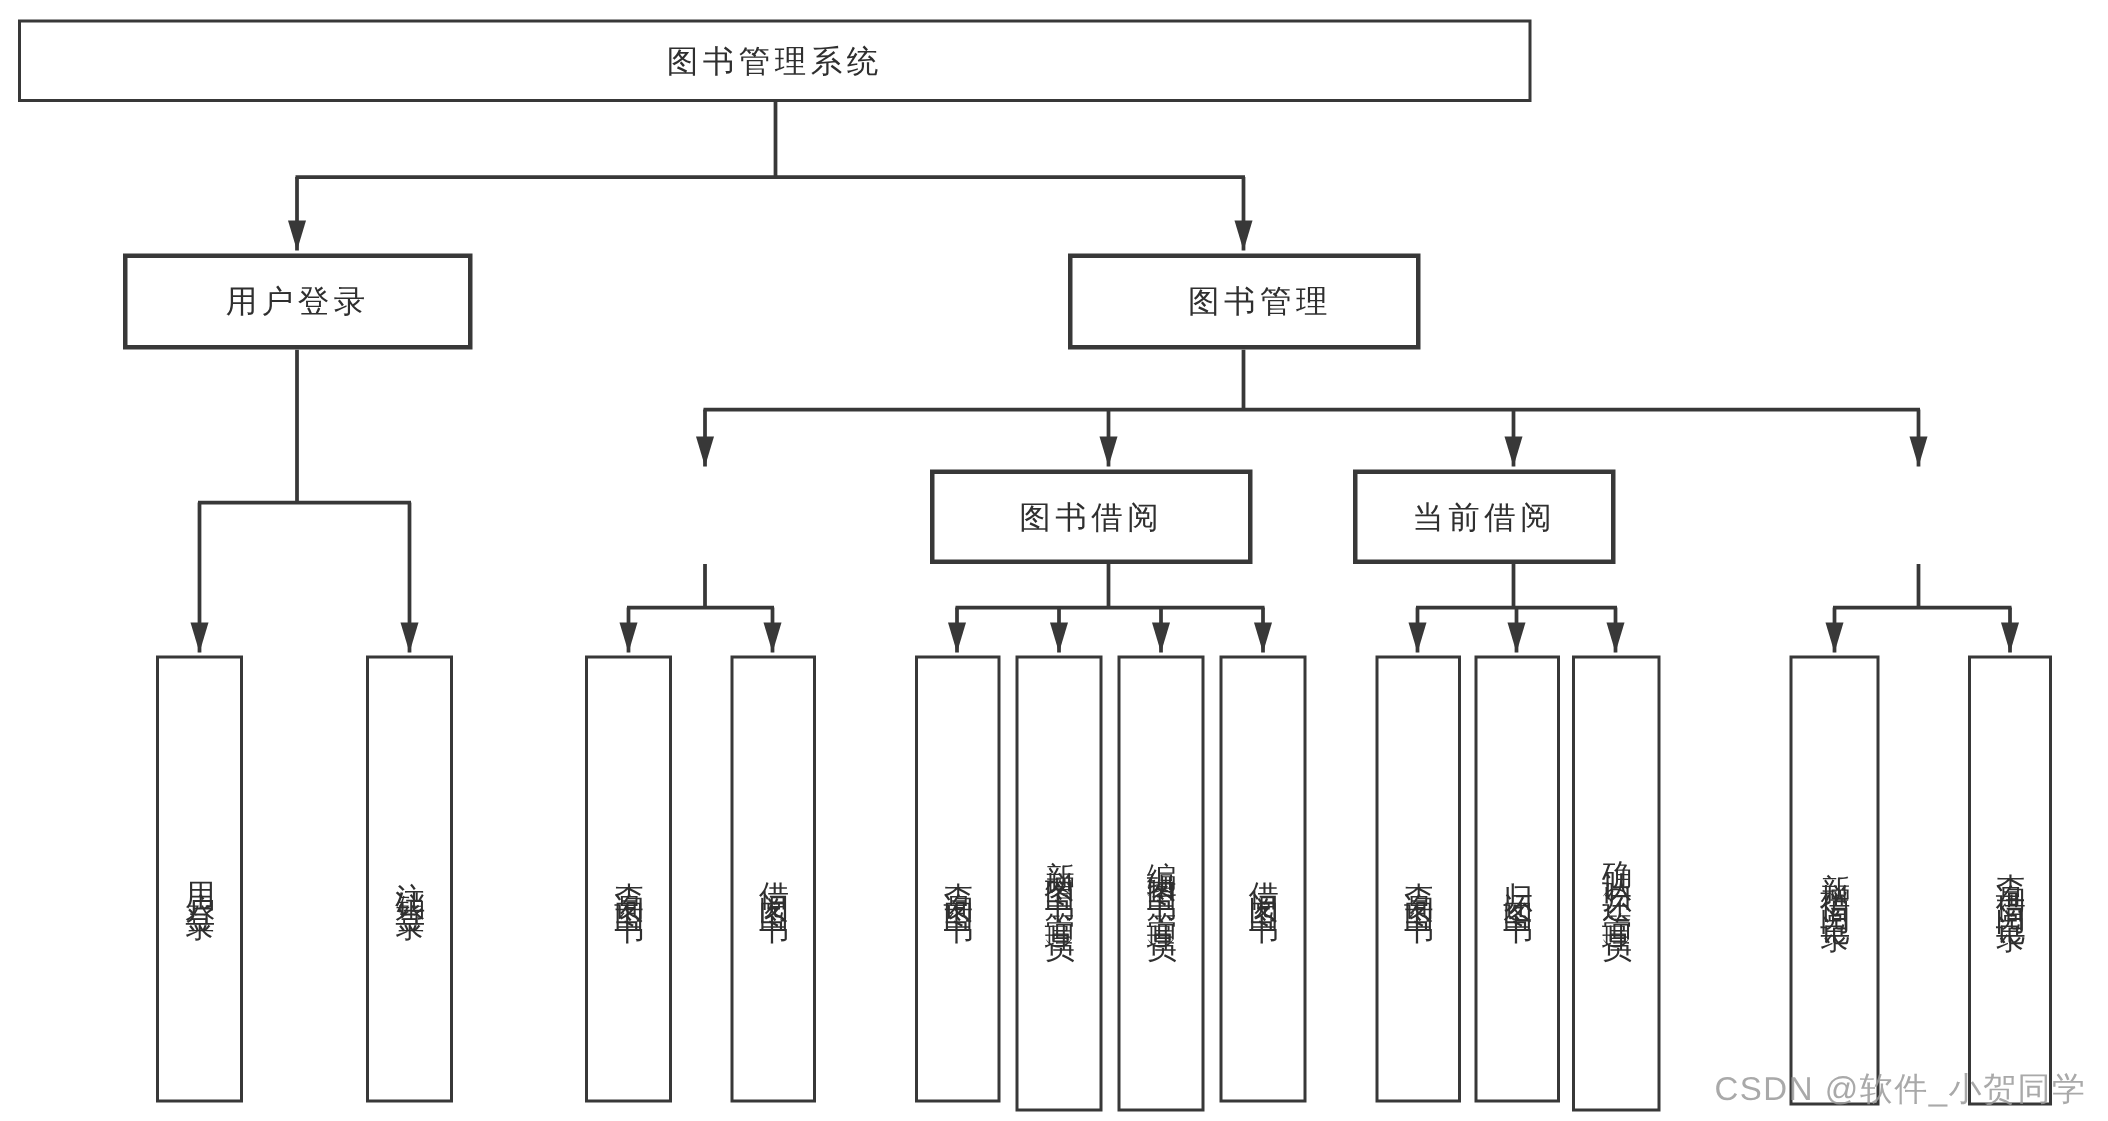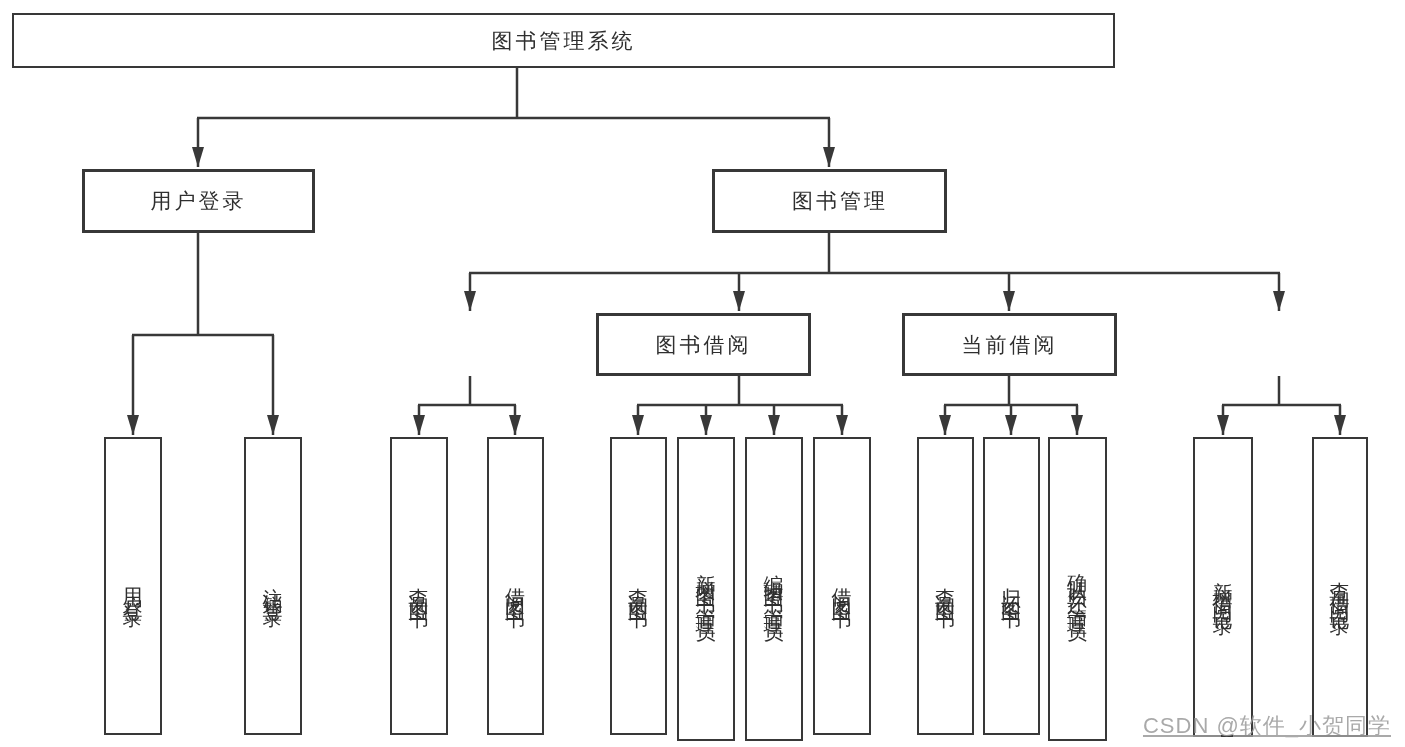--- a/index.html
+++ b/index.html
@@ -14,21 +14,21 @@
     font-size:21px;letter-spacing:3px;color:#2f2f2f;z-index:1;white-space:nowrap;
   }
   .node.root{border-width:2px;}
   .leaf{
     writing-mode:vertical-rl;text-orientation:mixed;
     font-size:20px;letter-spacing:7px;border-width:2.5px;
     line-height:1;padding:6px 0;white-space:normal;
   }
   #watermark{
     position:absolute;right:14px;bottom:6px;z-index:2;
-    font-size:22px;letter-spacing:1px;color:#9b9b9b;opacity:.85;text-decoration:underline;
+    font-size:22px;letter-spacing:1px;color:#9b9b9b;opacity:.85;
   }
 </style>
 </head>
 <body>
 
 <div id="stage">
 
   <svg id="connectors" width="1405" height="747" viewBox="0 0 1405 747">
     <defs>
       <marker id="arrow" viewBox="0 0 22 14" refX="21" refY="7" markerWidth="22" markerHeight="14" markerUnits="userSpaceOnUse" orient="auto">
@@ -66,27 +66,27 @@
       <line x1="945" y1="405" x2="945" y2="435" marker-end="url(#arrow)"></line>
       <line x1="1011" y1="405" x2="1011" y2="435" marker-end="url(#arrow)"></line>
       <line x1="1077" y1="405" x2="1077" y2="435" marker-end="url(#arrow)"></line>
 
       <path d="M1279,376 L1279,405 M1222,405 L1341,405"></path>
       <line x1="1223" y1="405" x2="1223" y2="435" marker-end="url(#arrow)"></line>
       <line x1="1340" y1="405" x2="1340" y2="435" marker-end="url(#arrow)"></line>
     </g>
   </svg>
 
-  <div class="node root" style="left:12px;top:13px;width:1103px;height:55px;">图书管理系统</div>
+  <div class="node root" style="left:12px;top:13px;width:1009px;height:55px;">图书管理系统</div>
 
   <div class="node" style="left:82px;top:169px;width:233px;height:64px;">用户登录</div>
   <div class="node" style="left:712px;top:169px;width:235px;height:64px;padding-left:21px;">图书管理</div>
 
-  <div class="node" style="left:596px;top:313px;width:215px;height:63px;">图书借阅</div>
-  <div class="node" style="left:902px;top:313px;width:215px;height:63px;">当前借阅</div>
+  <div class="node" style="left:620px;top:313px;width:215px;height:63px;">图书借阅</div>
+  <div class="node" style="left:902px;top:313px;width:175px;height:63px;">当前借阅</div>
 
   <div class="node leaf" style="left:104px;top:437px;width:58px;height:298px;">用户登录</div>
   <div class="node leaf" style="left:244px;top:437px;width:58px;height:298px;">注销登录</div>
 
   <div class="node leaf" style="left:390px;top:437px;width:58px;height:298px;">查询图书</div>
   <div class="node leaf" style="left:487px;top:437px;width:57px;height:298px;">借阅图书</div>
 
   <div class="node leaf" style="left:610px;top:437px;width:57px;height:298px;">查询图书</div>
   <div class="node leaf" style="left:677px;top:437px;width:58px;height:304px;">新增图书（管理员）</div>
   <div class="node leaf" style="left:745px;top:437px;width:58px;height:304px;">编辑图书（管理员）</div>

